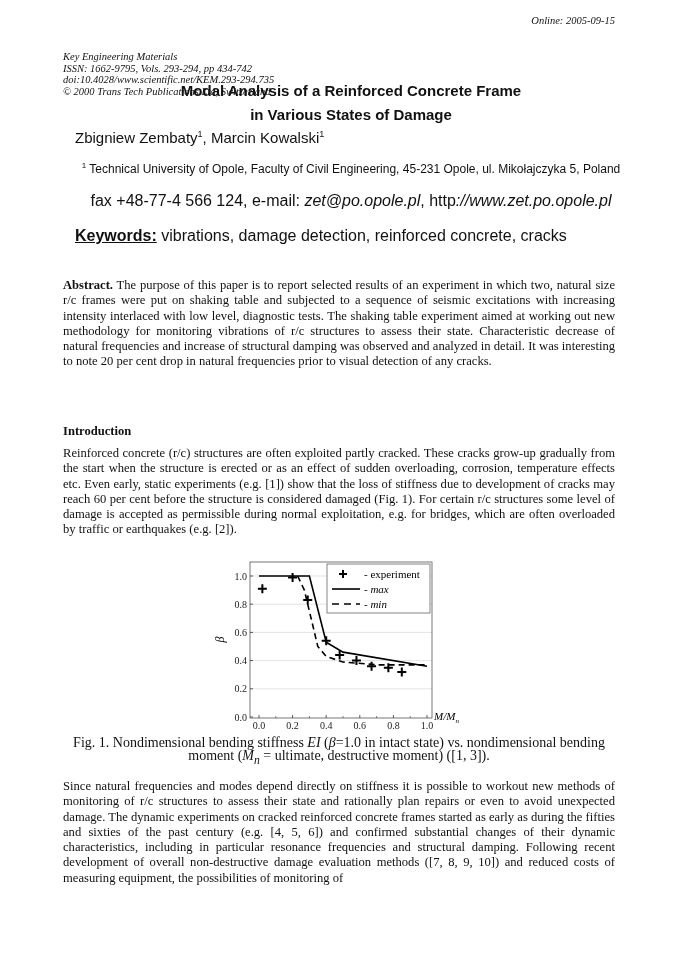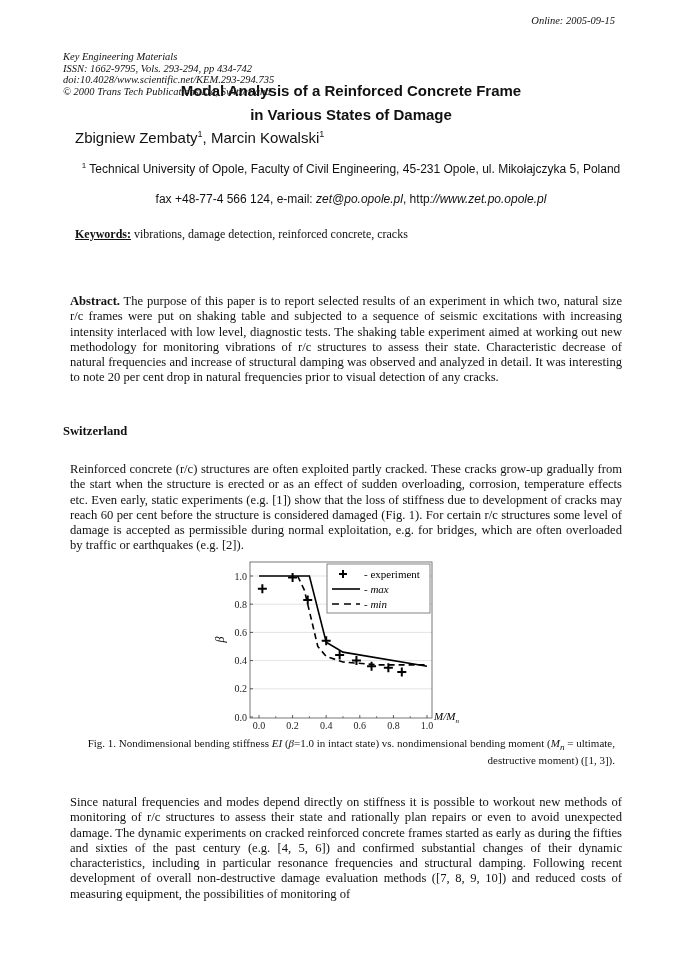--- a/index.html
+++ b/index.html
@@ -8,31 +8,31 @@
   .sans { font-family: "Liberation Sans", "DejaVu Sans", sans-serif; margin-left: 12px; }
   .hdr-left { position: absolute; left: 63px; top: 15px; font-size: 10.5px; line-height: 11.5px; font-style: italic; margin-top: 36px; }
   .hdr-right { position: absolute; right: 63px; top: 15px; font-size: 10.5px; font-style: italic; margin-left: 34px; }
   .title { position: absolute; left: 63px; width: 552px; text-align: center; font-weight: bold; font-size: 15px; }
   .t1 { top: 82px; }
   .t2 { top: 106px; }
   .authors { position: absolute; left: 63px; width: 552px; top: 129px; text-align: left; font-size: 15px; }
   .authors sup { font-size: 9px; }
   .affil { position: absolute; left: 63px; width: 552px; top: 154px; text-align: center; font-size: 12px; line-height: 23px; }
   .affil sup { font-size: 8px; }
-  .contact { position: absolute; left: 63px; width: 552px; top: 192px; text-align: center; font-size: 12px; }
+  .contact { position: absolute; left: 63px; width: 552px; top: 192px; text-align: center; font-size: 16px; }
   .contact i { font-style: italic; }
-  .keywords { position: absolute; left: 63px; top: 227px; font-size: 12px; font-family: Liberation Serif, serif; }
+  .keywords { position: absolute; left: 63px; top: 227px; font-size: 16px; }
   .keywords b { text-decoration: underline; }
-  .para { position: absolute; left: 70px; width: 552px; font-size: 12.6px; line-height: 15.3px; text-align: justify; margin-top: 16px; }
+  .para { position: absolute; left: 63px; width: 552px; font-size: 12.6px; line-height: 15.3px; text-align: justify; }
   .abstract { top: 278px; }
   .intro-h { position: absolute; left: 63px; top: 424px; font-weight: bold; font-size: 12.6px; }
   .intro { top: 446px; }
   .para2 { top: 779px; }
   .chart { position: absolute; left: 210px; top: 560px; width: 270px; height: 172px; }
-  .caption { position: absolute; left: 63px; width: 552px; top: 737px; text-align: right; font-size: 11px; line-height: 12.5px; }
+  .caption { position: absolute; left: 63px; width: 552px; top: 737px; text-align: center; font-size: 14px; line-height: 12.5px; }
   .caption i { font-style: italic; }
 </style>
 </head>
 <body>
 
 <div class="hdr-left serif">
   <div>Key Engineering Materials</div>
   <div>ISSN: 1662-9795, Vols. 293-294, pp 434-742</div>
   <div>doi:10.4028/www.scientific.net/KEM.293-294.735</div>
   <div>© 2000 Trans Tech Publications Ltd, Switzerland</div>
@@ -55,21 +55,21 @@
 </div>
 
 <div class="keywords sans">
   <b>Keywords:</b><span> vibrations, damage detection, reinforced concrete, cracks</span>
 </div>
 
 <div class="para abstract serif">
   <b>Abstract.</b><span> The purpose of this paper is to report selected results of an experiment in which two, natural size r/c frames were put on shaking table and subjected to a sequence of seismic excitations with increasing intensity interlaced with low level, diagnostic tests. The shaking table experiment aimed at working out new methodology for monitoring vibrations of r/c structures to assess their state. Characteristic decrease of natural frequencies and increase of structural damping was observed and analyzed in detail. It was interesting to note 20 per cent drop in natural frequencies prior to visual detection of any cracks.</span>
 </div>
 
-<div class="intro-h serif">Switzerland</div>
+<div class="intro-h serif">Introduction</div>
 <div class="para intro serif">Reinforced concrete (r/c) structures are often exploited partly cracked. These cracks grow-up gradually from the start when the structure is erected or as an effect of sudden overloading, corrosion, temperature effects etc. Even early, static experiments (e.g. [1]) show that the loss of stiffness due to development of cracks may reach 60 per cent before the structure is considered damaged (Fig. 1). For certain r/c structures some level of damage is accepted as permissible during normal exploitation, e.g. for bridges, which are often overloaded by traffic or earthquakes (e.g. [2]).</div>
 
 <div class="chart">
   <svg id="chart-svg" width="270" height="172" viewBox="0 0 270 172" xmlns="http://www.w3.org/2000/svg">
       <line x1="40" x2="222" y1="128.8" y2="128.8" stroke="#dcdcdc" stroke-width="0.8"></line>
       <line x1="40" x2="222" y1="100.6" y2="100.6" stroke="#dcdcdc" stroke-width="0.8"></line>
       <line x1="40" x2="222" y1="72.4" y2="72.4" stroke="#dcdcdc" stroke-width="0.8"></line>
       <line x1="40" x2="222" y1="44.19999999999999" y2="44.19999999999999" stroke="#dcdcdc" stroke-width="0.8"></line>
       <line x1="40" x2="222" y1="16" y2="16" stroke="#dcdcdc" stroke-width="0.8"></line>
       <rect x="40" y="2" width="182" height="156" fill="none" stroke="#555" stroke-width="0.8"></rect>

